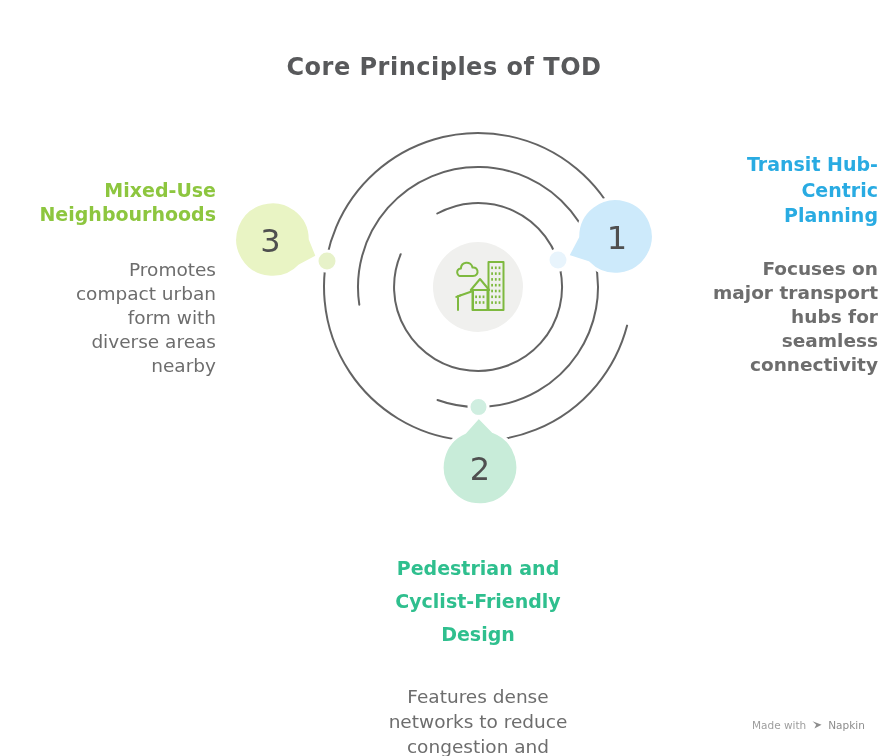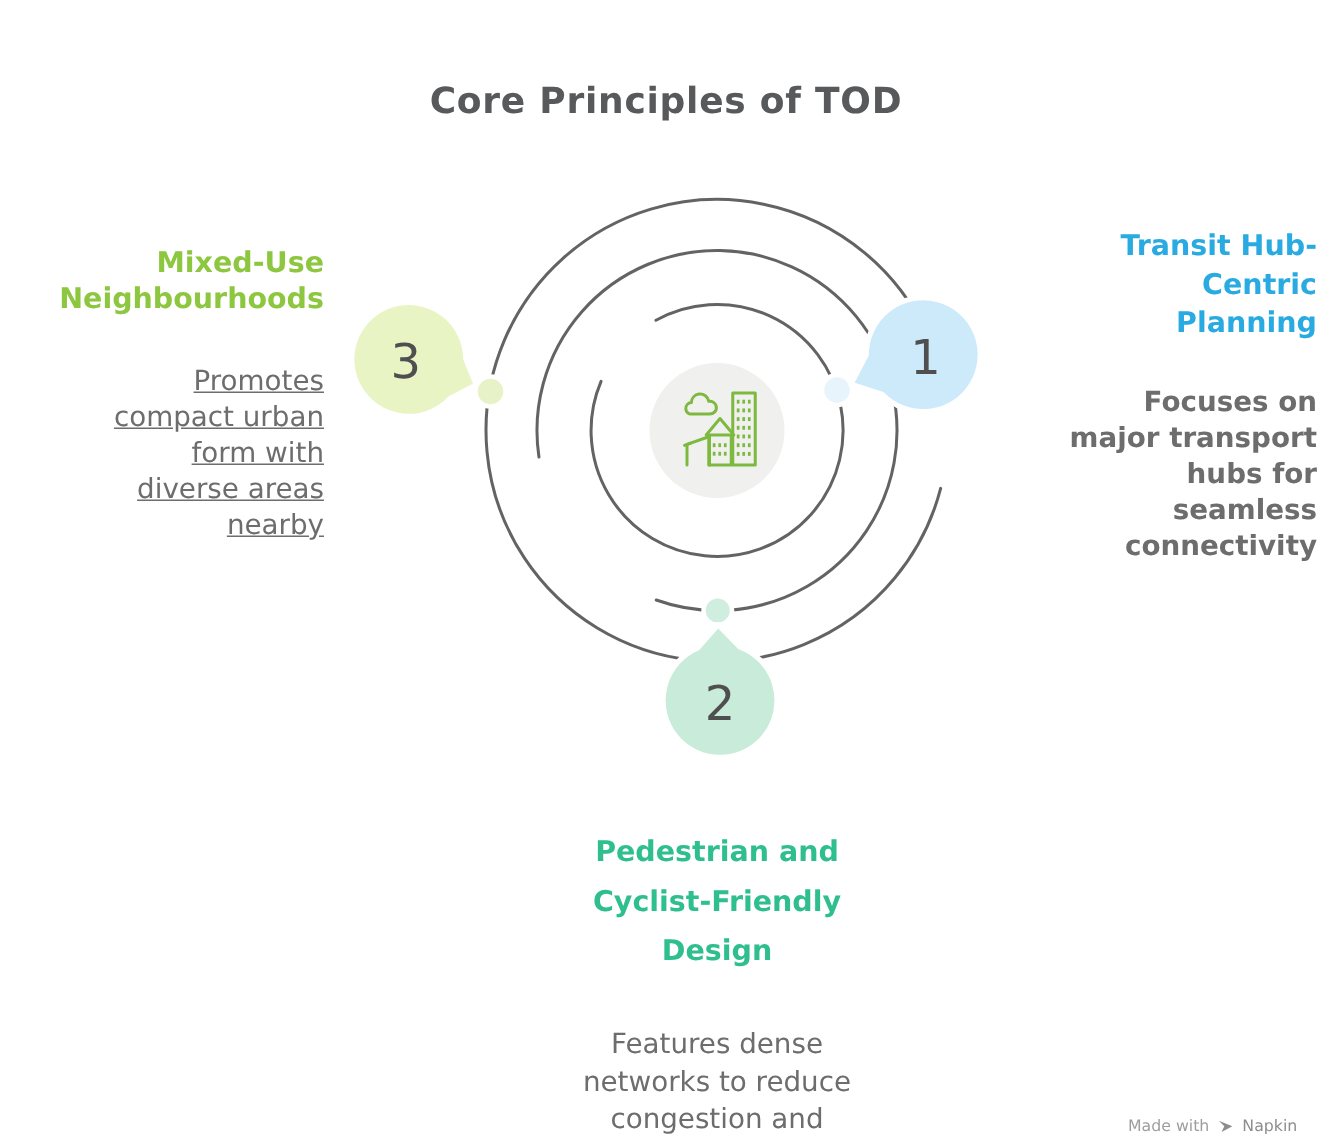--- a/index.html
+++ b/index.html
@@ -31,28 +31,28 @@
   .label{position:absolute;white-space:pre-line;}
   .label .heading{
     font-size:19px;font-weight:700;line-height:24px;margin:0;
   }
   .label .body{
     font-size:18.5px;font-weight:400;line-height:24px;color:#6d6d6d;margin:0;
   }
   .label-right{left:674px;top:133px;width:204px;text-align:right;}
   .label-right .heading{line-height:25.5px;color:#29abe2;}
   .label-right .body{margin-top:9px;font-weight:bold;}
-  .label-left{left:16px;top:145px;width:200px;text-align:right;}
+  .label-left{left:16px;top:160px;width:200px;text-align:right;}
   .label-left .heading{line-height:23.5px;color:#8dc63f;}
-  .label-left .body{margin-top:13px;text-decoration:underline;}
+  .label-left .body{margin-top:13px;}
   .label-bottom{left:317px;top:533px;width:322px;text-align:center;}
   .label-bottom .heading{line-height:33px;color:#2fbf8e;}
   .label-bottom .body{margin-top:14px;line-height:25px;}
   .footer{
-    position:absolute;left:752px;top:745px;
+    position:absolute;left:752px;top:719px;
     display:flex;align-items:center;gap:5px;
     font-size:10.5px;color:#9e9e9e;
   }
   .footer .brand{color:#8d8d8d;font-weight:400;}
 </style>
 </head>
 <body>
 
 <div class="canvas">
 

